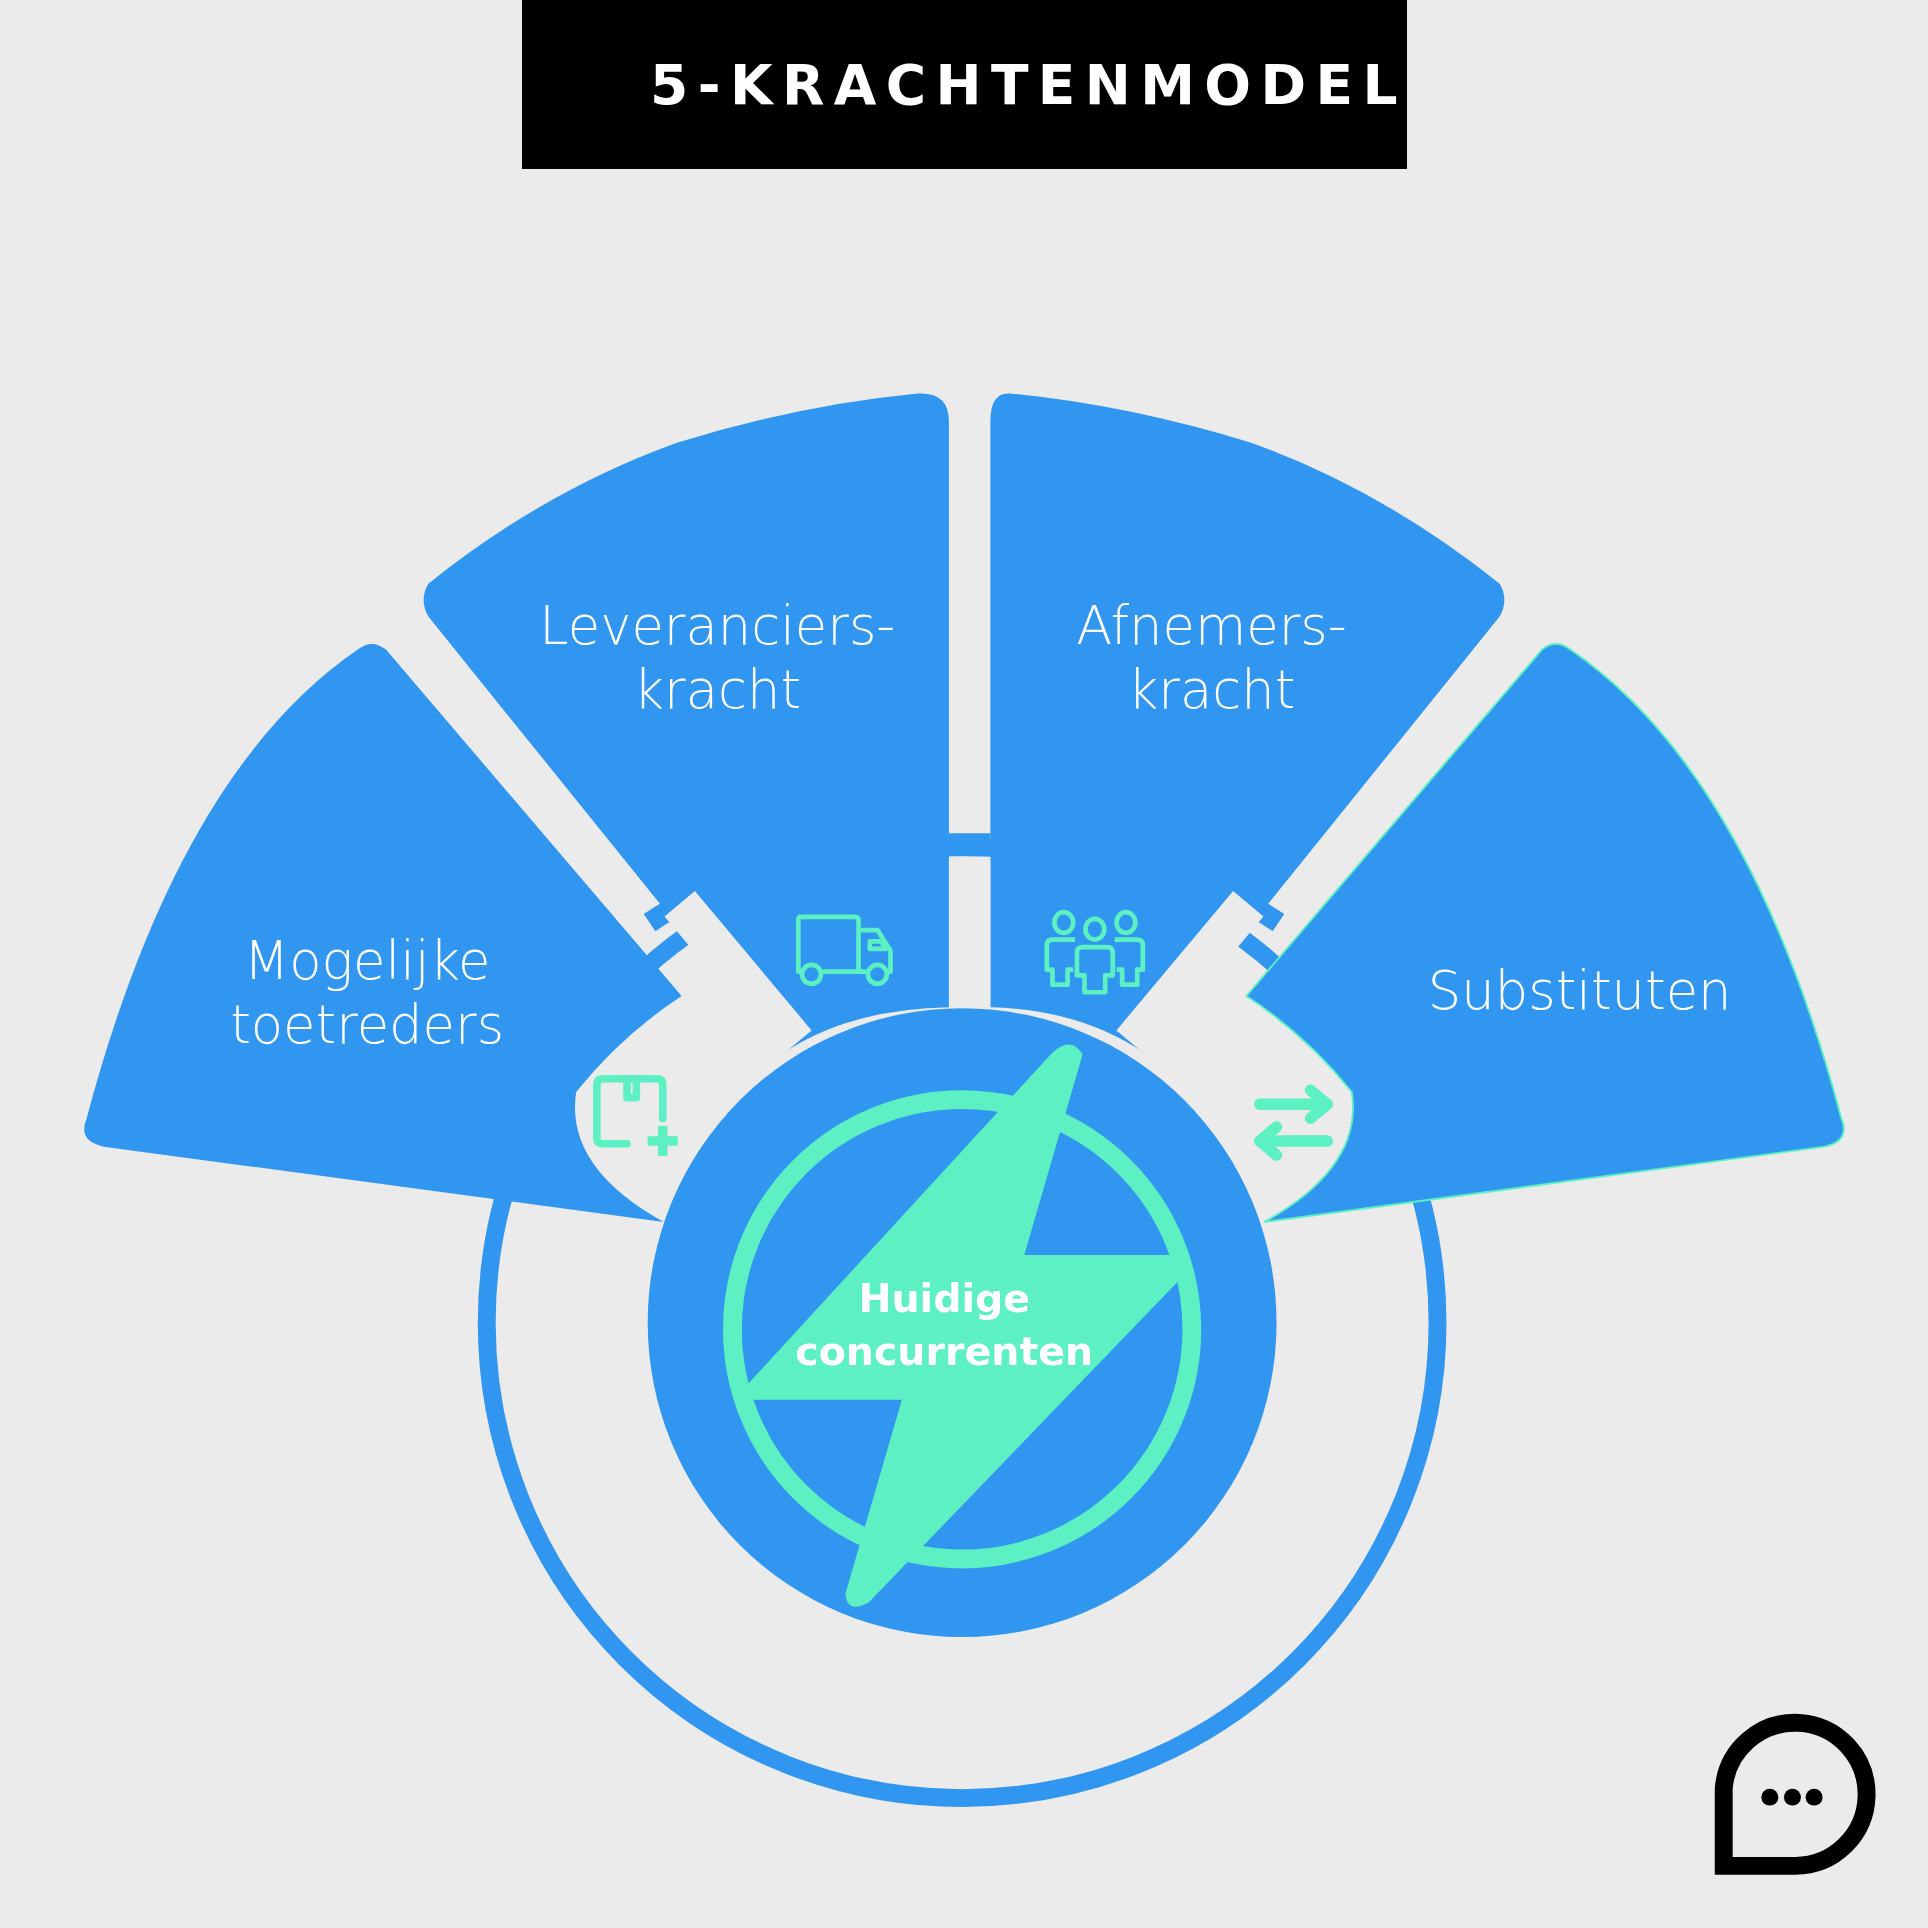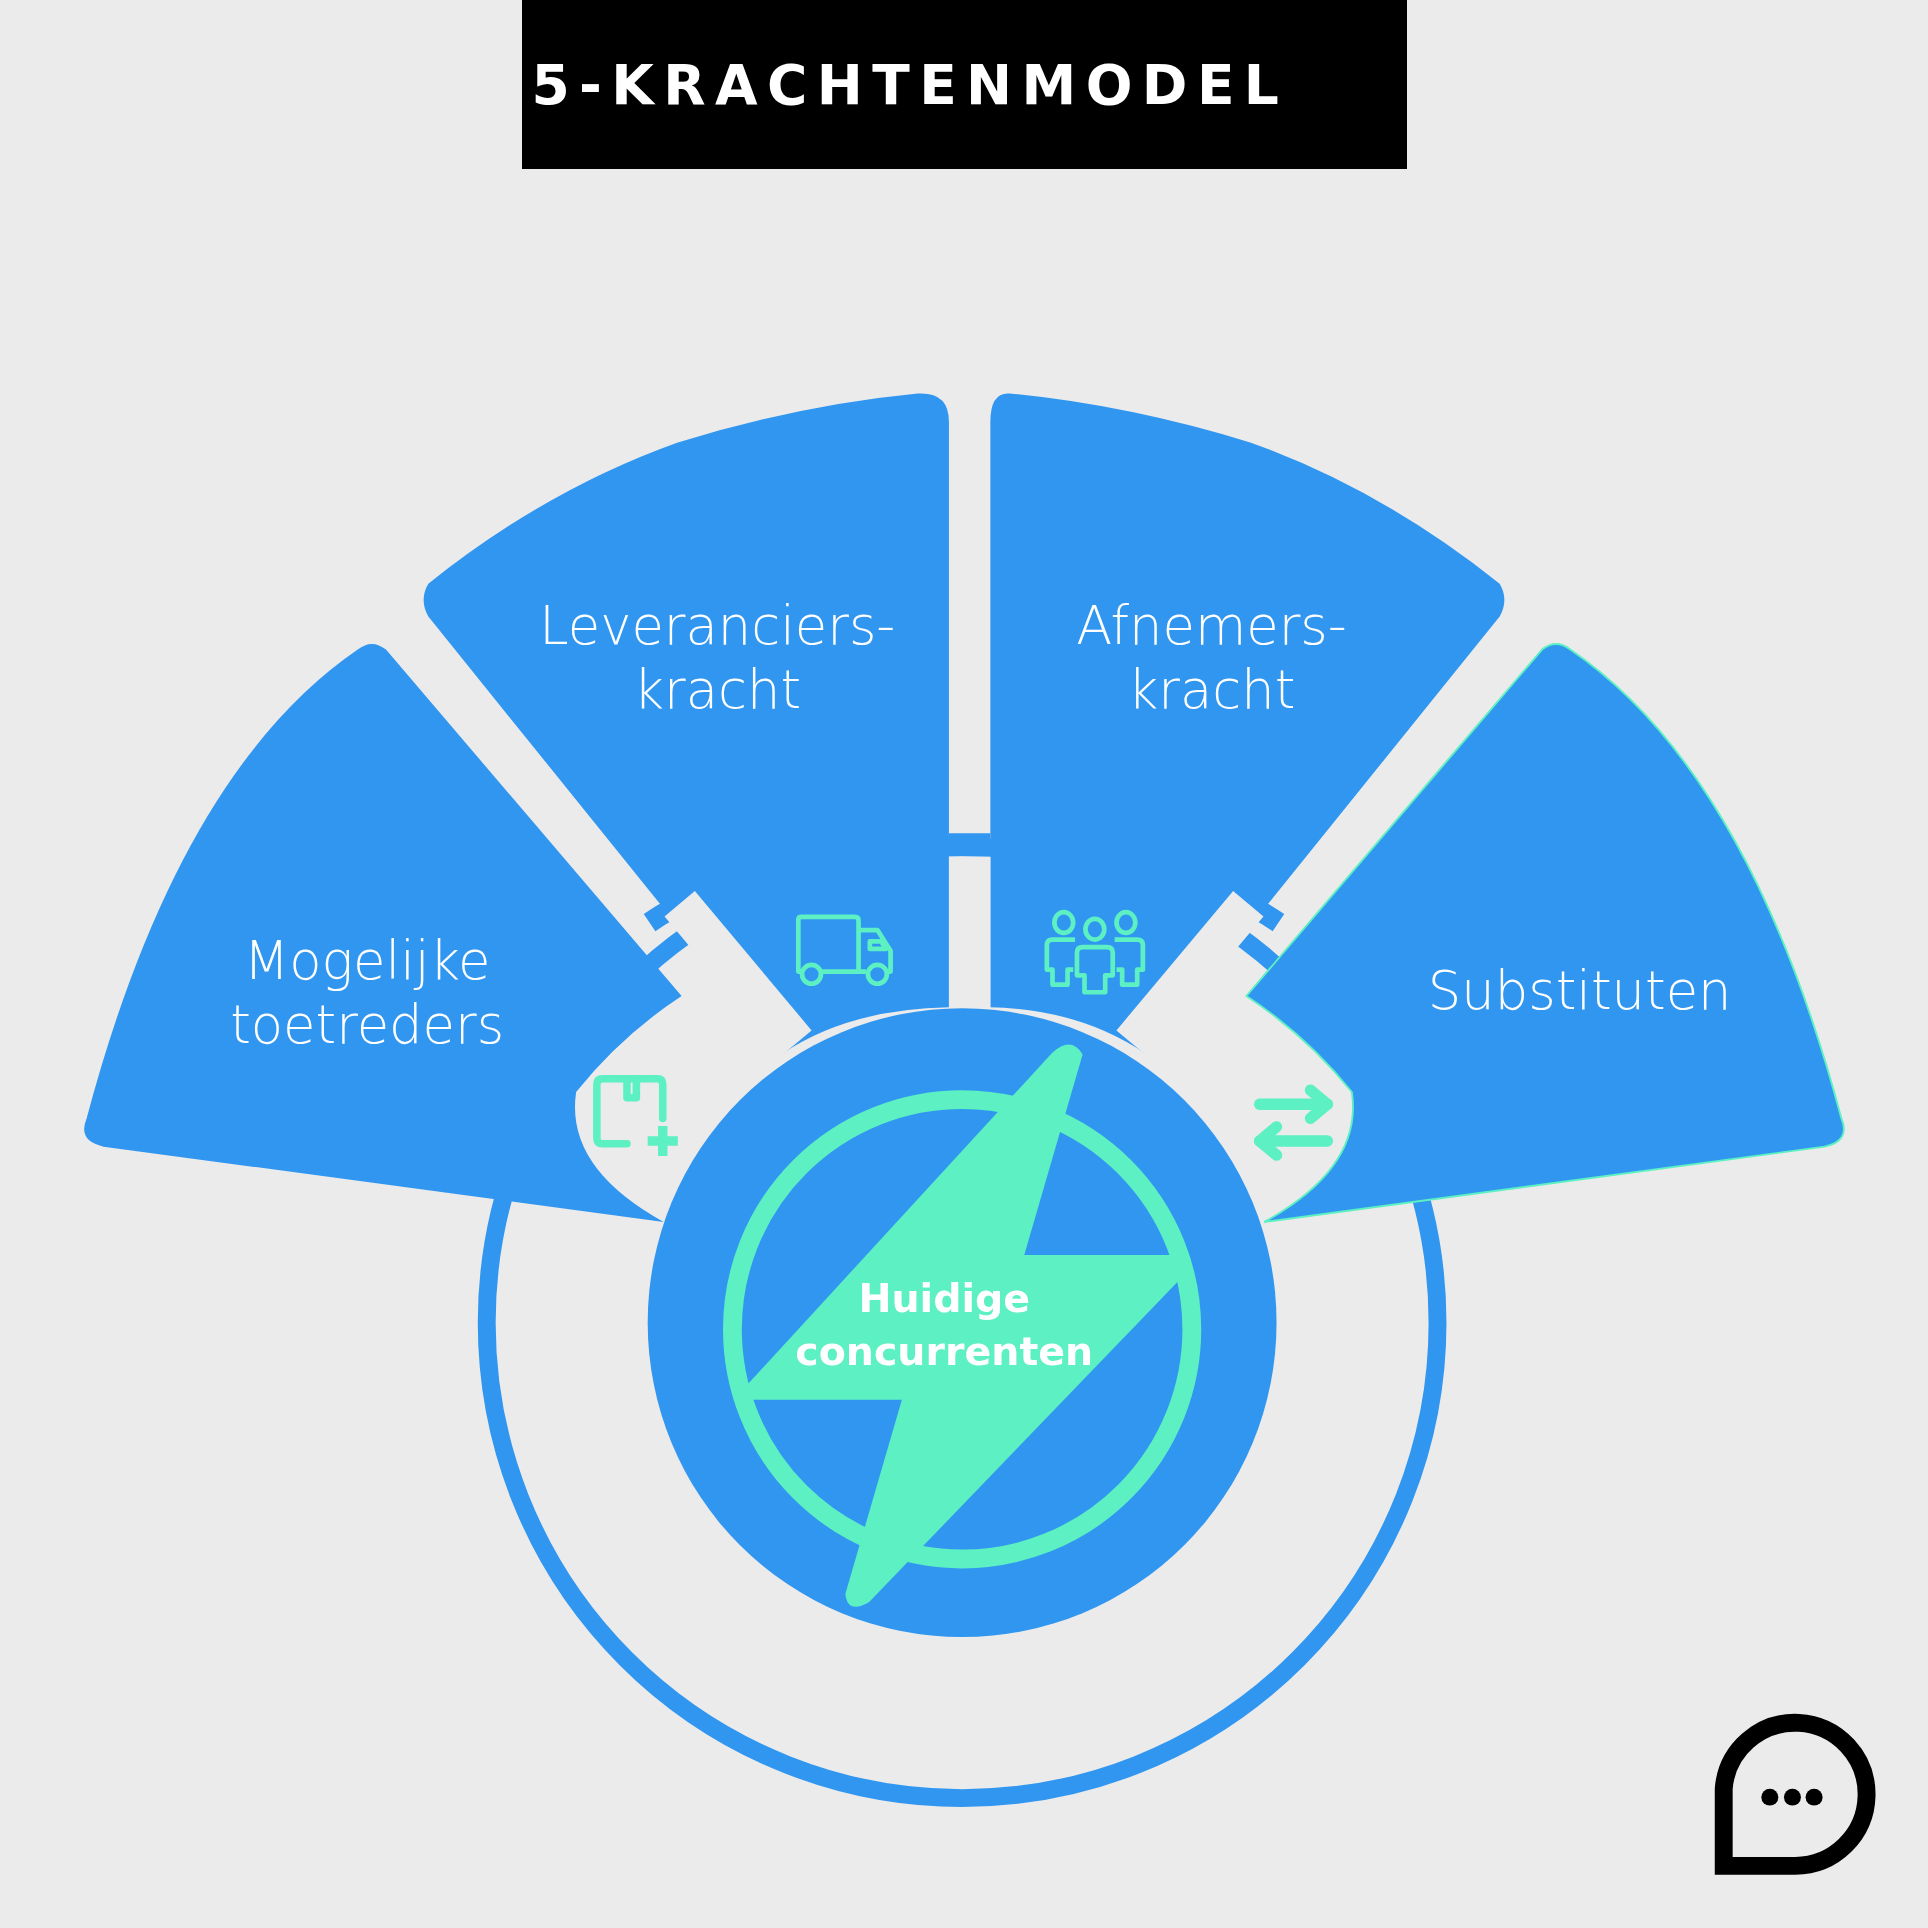--- a/index.html
+++ b/index.html
@@ -8,21 +8,21 @@
       background: #EBEBEB;
       position: relative;
       overflow: hidden;
       font-family: "DejaVu Sans", "Liberation Sans", sans-serif;
     }
     .title-box {
       position: absolute;
       left: 522px; top: 0;
       width: 885px; height: 169px;
       background: #000;
-      display: flex; align-items: center; justify-content: flex-start;
+      display: flex; align-items: center; justify-content: flex-end;
     }
     .title-text {
       color: #fff;
       font-family: "DejaVu Sans", sans-serif;
       font-weight: 600;
       font-size: 55px;
       letter-spacing: 9.4px;
       padding-left: 9.4px;
     }
     svg.diagram { position: absolute; left: 0; top: 0; }

